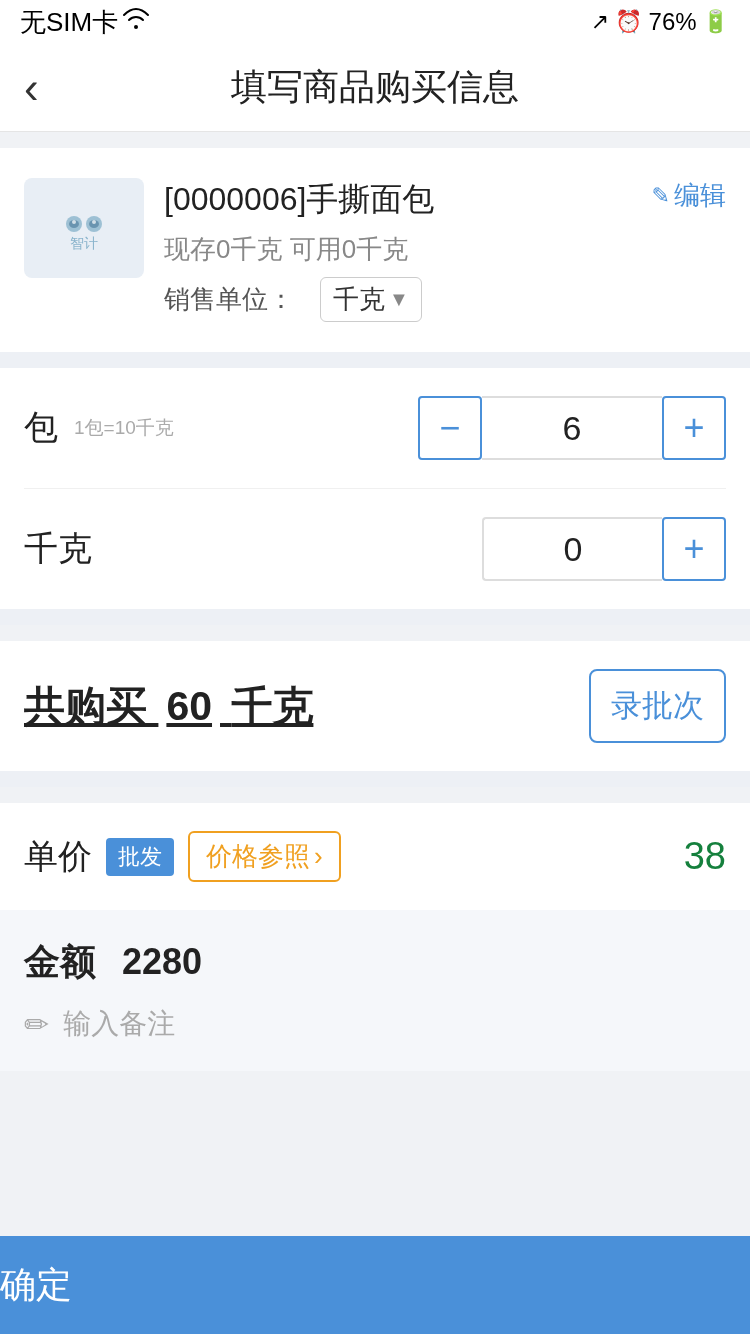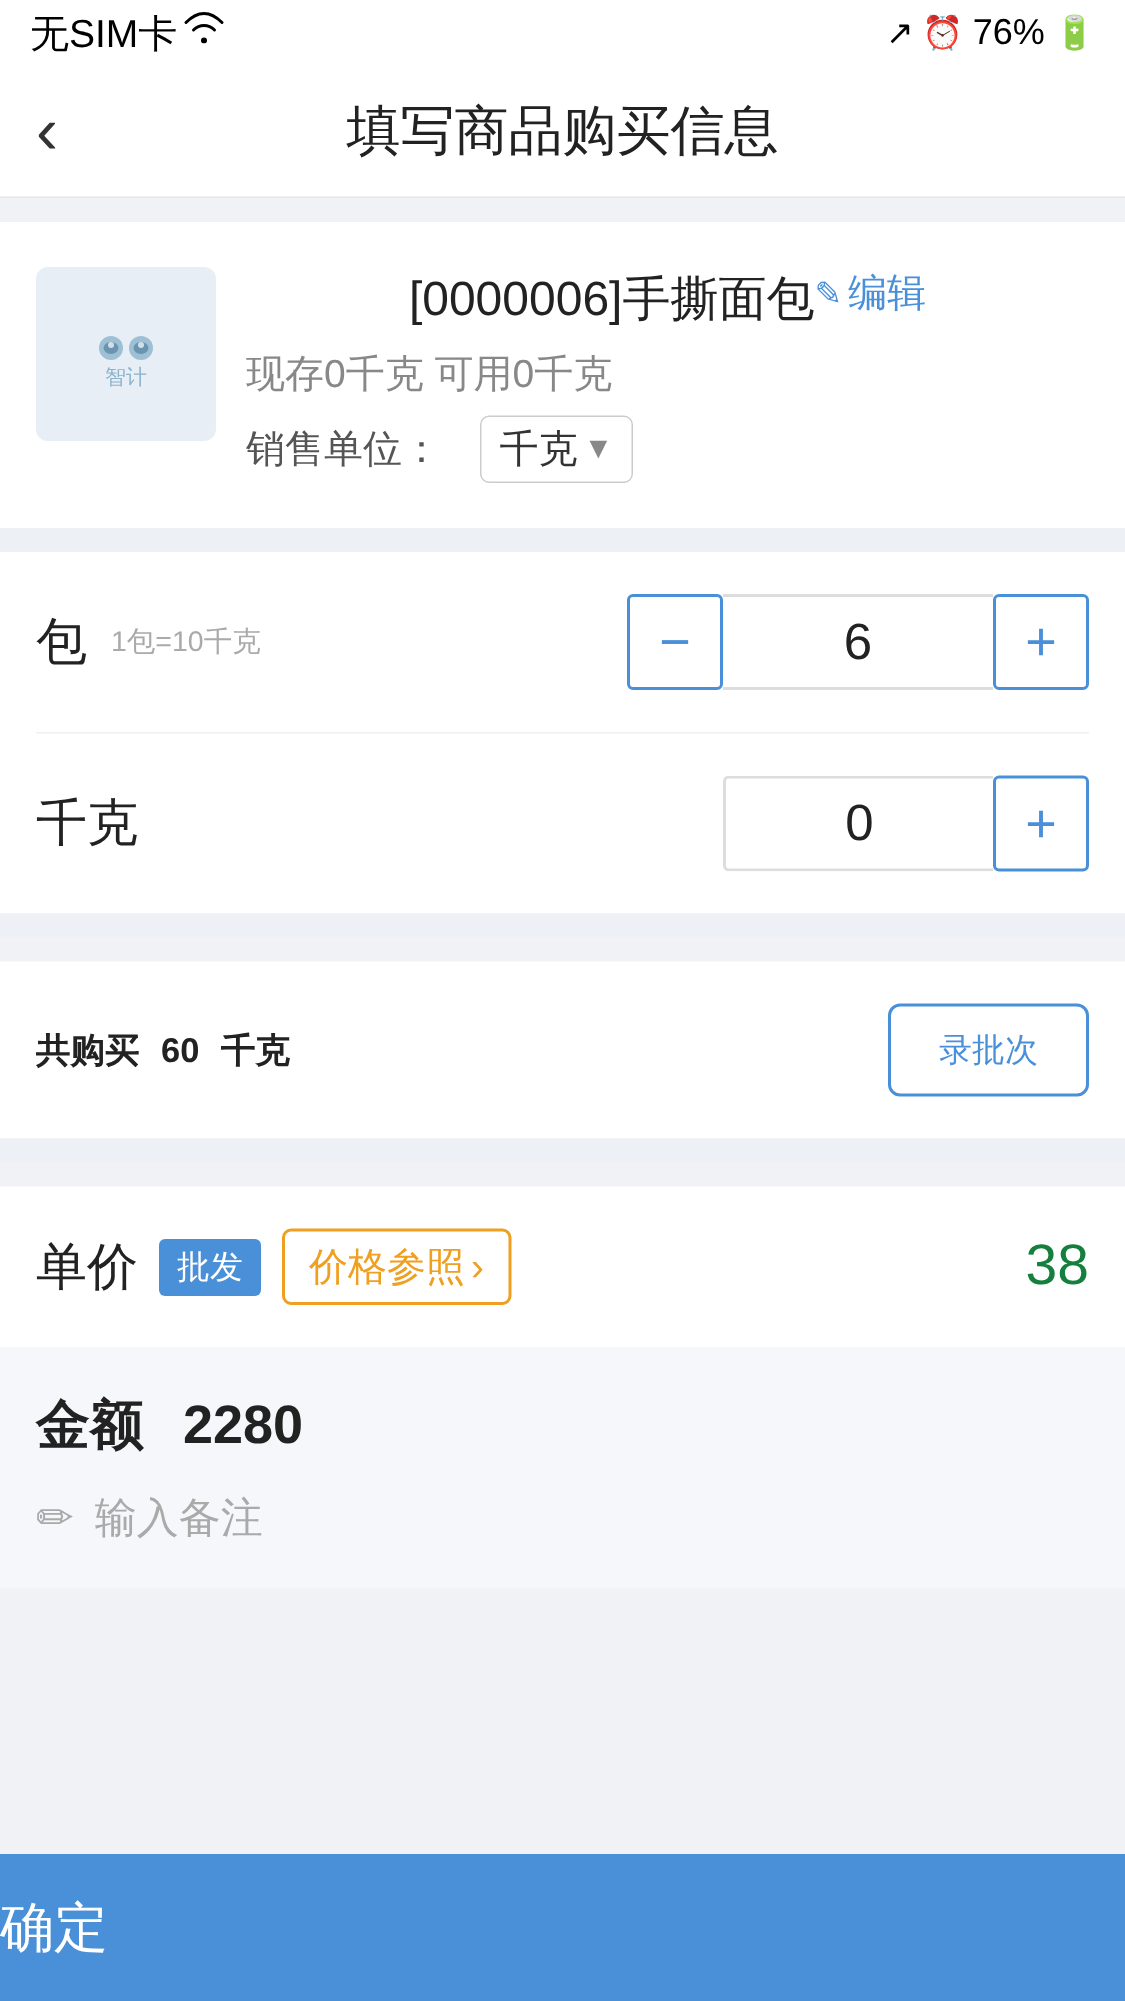--- a/index.html
+++ b/index.html
@@ -57,21 +57,21 @@
     .product-card {
       background: #fff;
       margin-top: 16px;
       padding: 30px 24px;
       display: flex;
       align-items: flex-start;
       gap: 20px;
     }
     .product-image {
       width: 120px;
-      height: 116px;
+      height: 100px;
       background: #e8eef5;
       border-radius: 8px;
       display: flex;
       align-items: center;
       justify-content: center;
       flex-shrink: 0;
     }
     .product-image svg { width: 60px; height: 60px; }
     .product-info { flex: 1; }
     .product-name {
@@ -179,33 +179,34 @@
     
     .total-section {
       background: #fff;
       margin-top: 16px;
       padding: 28px 24px;
       display: flex;
       align-items: center;
       justify-content: space-between;
     }
     .total-text {
-      font-size: 23px;
-      color: #222;
+      font-size: 41px;
+      color: #222;
+      text-decoration: underline;
     }
     .total-text span {
       font-weight: 600;
     }
     .record-batch-btn {
       border: 2px solid #4a90d9;
       color: #4a90d9;
       background: #fff;
       border-radius: 8px;
-      padding: 14px 32px;
-      font-size: 22px;
+      padding: 14px 20px;
+      font-size: 31px;
       cursor: pointer;
     }
 
     
     .price-section {
       background: #fff;
       margin-top: 16px;
       padding: 28px 24px;
       display: flex;
       align-items: center;
@@ -316,21 +317,21 @@
       <circle cx="20" cy="26" r="8" fill="#8ab4cc" opacity="0.8"></circle>
       <circle cx="40" cy="26" r="8" fill="#8ab4cc" opacity="0.8"></circle>
       <ellipse cx="20" cy="26" rx="5" ry="4" fill="#6a94b0"></ellipse>
       <ellipse cx="40" cy="26" rx="5" ry="4" fill="#6a94b0"></ellipse>
       <circle cx="20" cy="24" r="2" fill="#fff" opacity="0.7"></circle>
       <circle cx="40" cy="24" r="2" fill="#fff" opacity="0.7"></circle>
       <text x="30" y="50" text-anchor="middle" fill="#8ab4cc" font-size="14" font-family="sans-serif">智计</text>
     </svg>
   </div>
   <div class="product-info">
-    <div style="display:flex; justify-content:center; align-items:flex-start;">
+    <div style="display:flex; justify-content:space-between; align-items:flex-start;">
       <div class="product-name">[0000006]手撕面包</div>
       <div class="edit-btn">
         <span style="font-size:22px;">✎</span>
         <span>编辑</span>
       </div>
     </div>
     <div class="product-stock">现存0千克  可用0千克</div>
     <div class="product-unit">
       <span>销售单位：</span>
       <div class="unit-selector">

